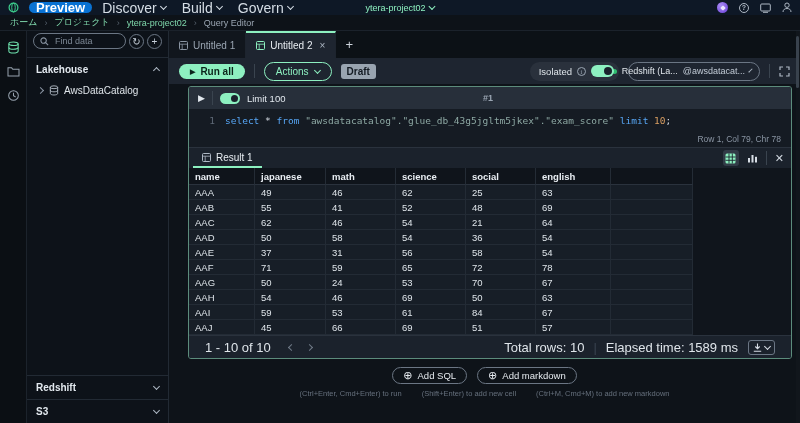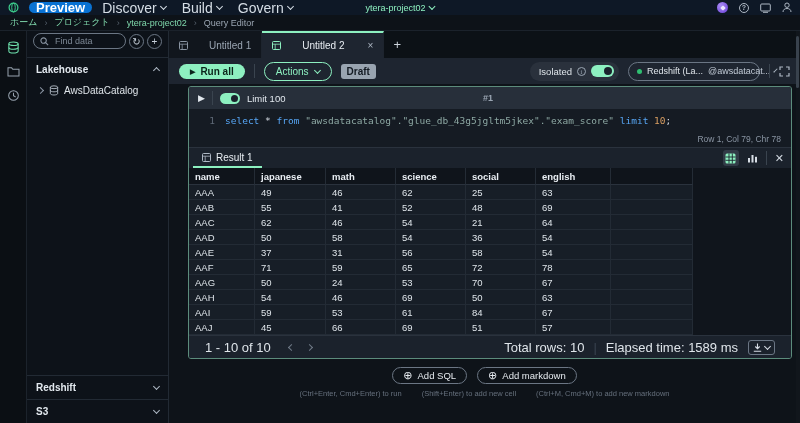--- a/index.html
+++ b/index.html
@@ -46,38 +46,38 @@
   .circ-btn { width:15px; height:15px; border:1px solid #6b7684; border-radius:50%; color:#c7d0da; font-size:10px; line-height:13px; text-align:center; flex:none; }
   .sb-div { height:1px; background:#222a34; }
   .sb-section { display:flex; align-items:center; justify-content:space-between; padding:6px 9px; color:#e2e8ee; font-size:10px; font-weight:bold; }
   .sb-section .chev { color:#aeb8c4; }
   .tree-item { display:flex; align-items:center; gap:5px; padding:4px 6px 4px 11px; color:#dfe5ea; font-size:10px; }
   .tree-item .chev { color:#8a95a3; margin-right:1px; }
   .sb-spacer { flex:1; }
   
   .main { flex:1; display:flex; flex-direction:column; background:#0c1116; min-width:0; }
   .tabbar { height:27px; display:flex; align-items:stretch; }
-  .tab { display:flex; align-items:center; gap:21px; padding:0 10px; font-size:10px; color:#9aa5b2; background:#11161d; border-right:1px solid #1d242e; border-top:2px solid transparent; }
+  .tab { display:flex; align-items:center; gap:5px; padding:0 10px; font-size:10px; color:#9aa5b2; background:#11161d; border-right:1px solid #1d242e; border-top:2px solid transparent; }
   .tab.active { background:#1e2530; color:#e8edf2; border-top:2px solid #8df0c0; }
   .tab .tab-ic { display:flex; color:#8a95a3; }
   .tab.active .tab-ic { color:#8df0c0; }
   .tab-close { color:#aeb8c4; font-size:10px; margin-left:2px; }
   .tab-plus { width:26px; display:flex; align-items:center; justify-content:center; color:#cfd6de; font-size:13px; }
   .toolbar { height:26px; background:#1e2530; display:flex; align-items:center; gap:9px; padding:0 10px; }
   .vsep { width:1px; height:14px; background:#3a444f; }
   .btn-run { display:flex; align-items:center; gap:5px; background:#8df0c0; color:#0b241a; height:15px; border-radius:10px; padding:0 11px; font-size:10px; font-weight:bold; }
   .btn-run .play { font-size:7px; line-height:1; }
   .btn-actions { display:flex; align-items:center; gap:6px; border:1.5px solid #8df0c0; color:#8df0c0; height:19px; border-radius:10px; padding:0 11px; font-size:10px; font-weight:normal; background:transparent; }
   .draft-chip { background:#99a4b0; color:#131a22; font-size:10px; font-weight:bold; border-radius:3px; padding:2px 6px; }
   .tb-spacer { flex:1; }
   .isolated { display:flex; align-items:center; gap:5px; background:#2a313c; border-radius:10px; height:19px; padding:0 5px 0 9px; font-size:9.5px; color:#dfe5ea; }
   .info-dot { width:9px; height:9px; border:1px solid #9aa5b2; border-radius:50%; color:#9aa5b2; font-size:6.5px; line-height:8px; text-align:center; font-family:"Liberation Serif", serif; }
   .toggle { width:23px; height:12px; border-radius:7px; background:#8df0c0; position:relative; }
   .toggle::after { content:""; position:absolute; right:2px; top:2px; width:8px; height:8px; border-radius:50%; background:#1a222c; }
-  .conn { display:flex; align-items:center; gap:5px; border:1px solid #6b7684; border-radius:11px; height:19px; padding:0 8px; font-size:9px; color:#dfe5ea; max-width:132px; }
+  .conn { display:flex; align-items:center; gap:5px; border:1px solid #6b7684; border-radius:11px; height:19px; padding:0 8px; font-size:9px; color:#dfe5ea; max-width:132px;justify-content:flex-end; }
   .conn .dot { width:5px; height:5px; border-radius:50%; background:#2fbf71; flex:none; }
   .conn .chev { color:#aeb8c4; }
   .expand-ic { display:flex; color:#aeb8c4; }
   
   .workspace { flex:1; background:#0e1319; padding-top:2px; position:relative; }
   .cellblock { margin-left:19px; width:604px; border:1px solid #5c8c7c; border-radius:3px; background:#151b23; }
   .cell-toolbar { height:22px; background:#272f3a; display:flex; align-items:center; gap:7px; padding:0 9px; position:relative; border-radius:2px 2px 0 0; }
   .cell-toolbar .play { color:#e2e8ee; font-size:9px; }
   .toggle.sm { width:20px; height:11px; }
   .toggle.sm::after { width:7px; height:7px; }

